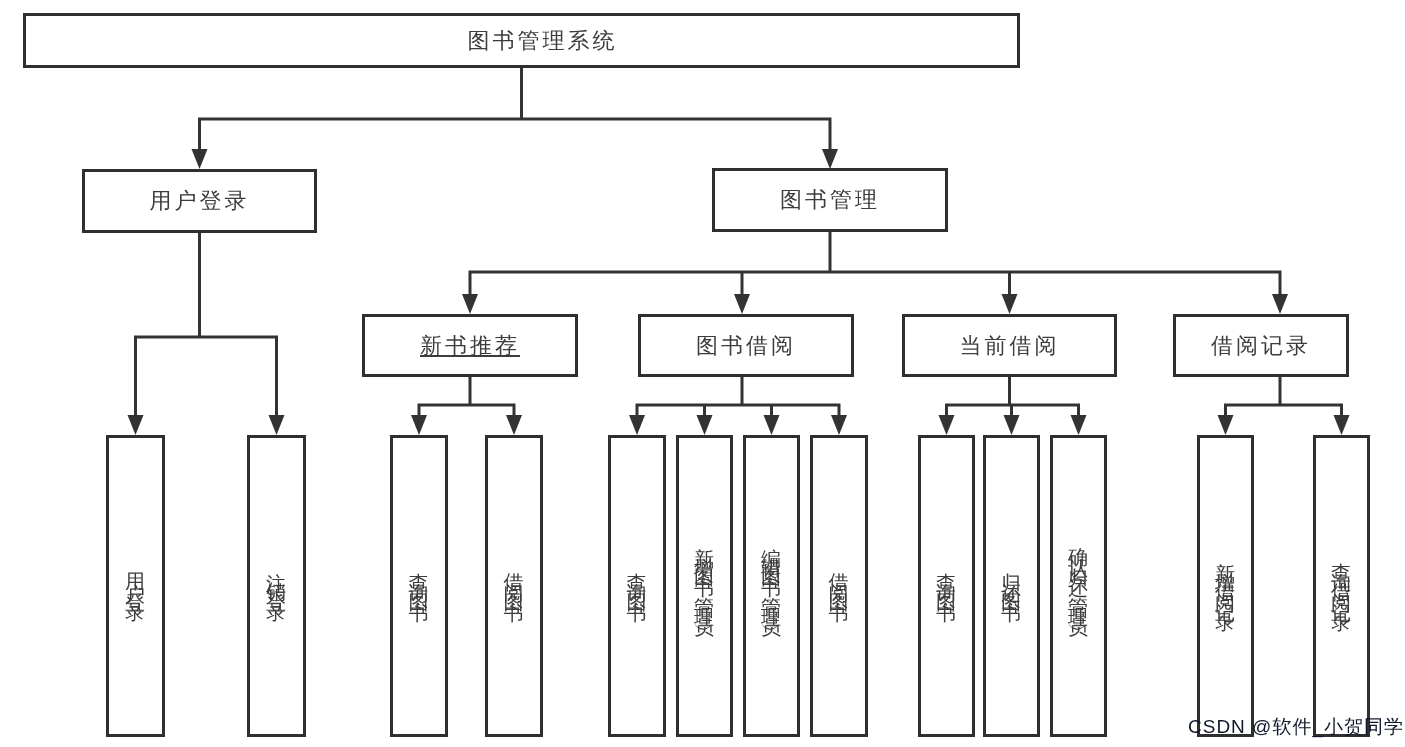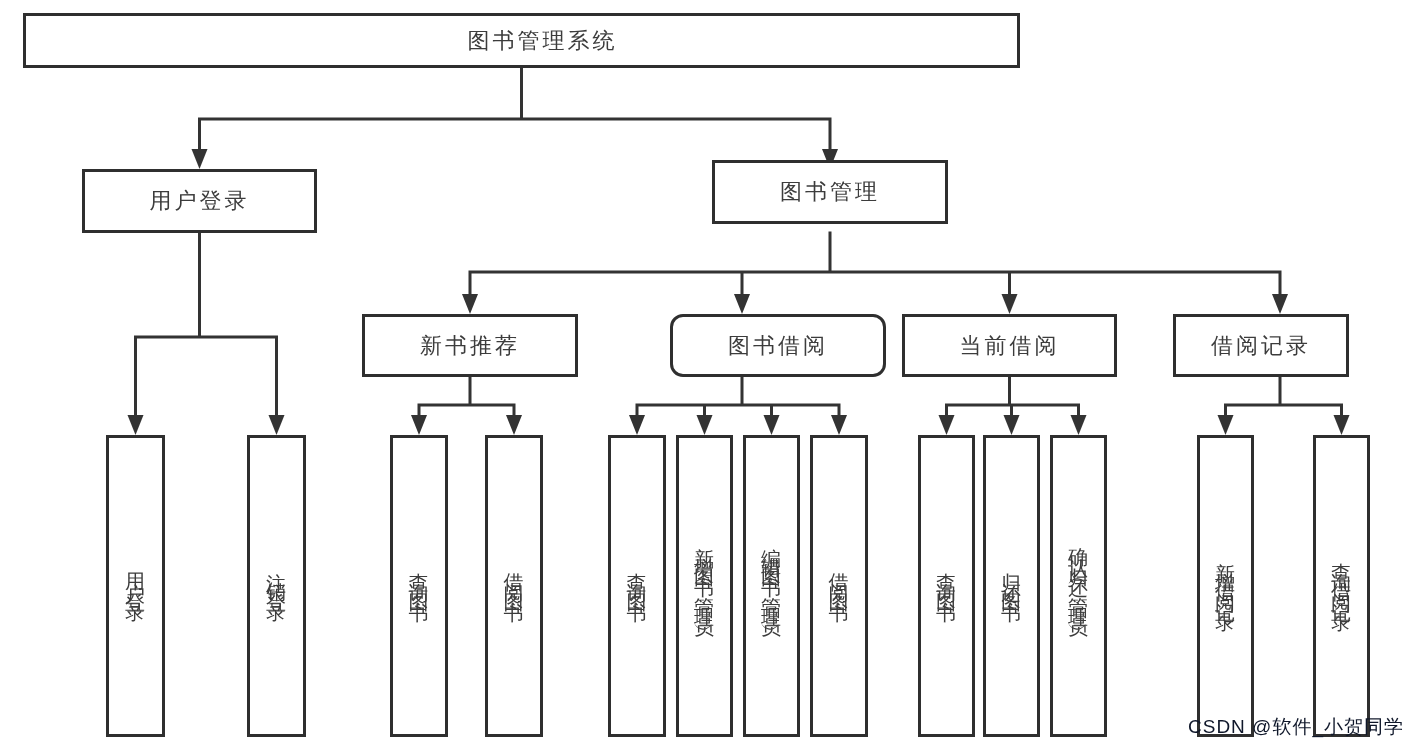--- a/index.html
+++ b/index.html
@@ -102,28 +102,28 @@
     </g>
   </svg>
 
   <div class="box h" style="left:23px; top:13px; width:997px; height:55px;padding-left:42px;">
     <span>图书管理系统</span>
   </div>
 
   <div class="box h" style="left:82px; top:169px; width:235px; height:64px;">
     <span>用户登录</span>
   </div>
-  <div class="box h" style="left:712px; top:160px; width:236px; height:64px;">
+  <div class="box h" style="left:712px; top:168px; width:236px; height:64px;">
     <span>图书管理</span>
   </div>
 
-  <div class="box h" style="left:362px; top:314px; width:216px; height:63px;">
+  <div class="box h" style="left:362px; top:314px; width:216px; height:63px;text-decoration:underline;">
     <span>新书推荐</span>
   </div>
-  <div class="box h" style="left:670px; top:314px; width:216px; height:63px;border-radius:13px;">
+  <div class="box h" style="left:638px; top:314px; width:216px; height:63px;">
     <span>图书借阅</span>
   </div>
   <div class="box h" style="left:902px; top:314px; width:215px; height:63px;justify-content:center;">
     <span>当前借阅</span>
   </div>
   <div class="box h" style="left:1173px; top:314px; width:176px; height:63px;">
     <span>借阅记录</span>
   </div>
 
   <div class="box v" style="left:106px; top:435px; width:59px; height:302px;">

